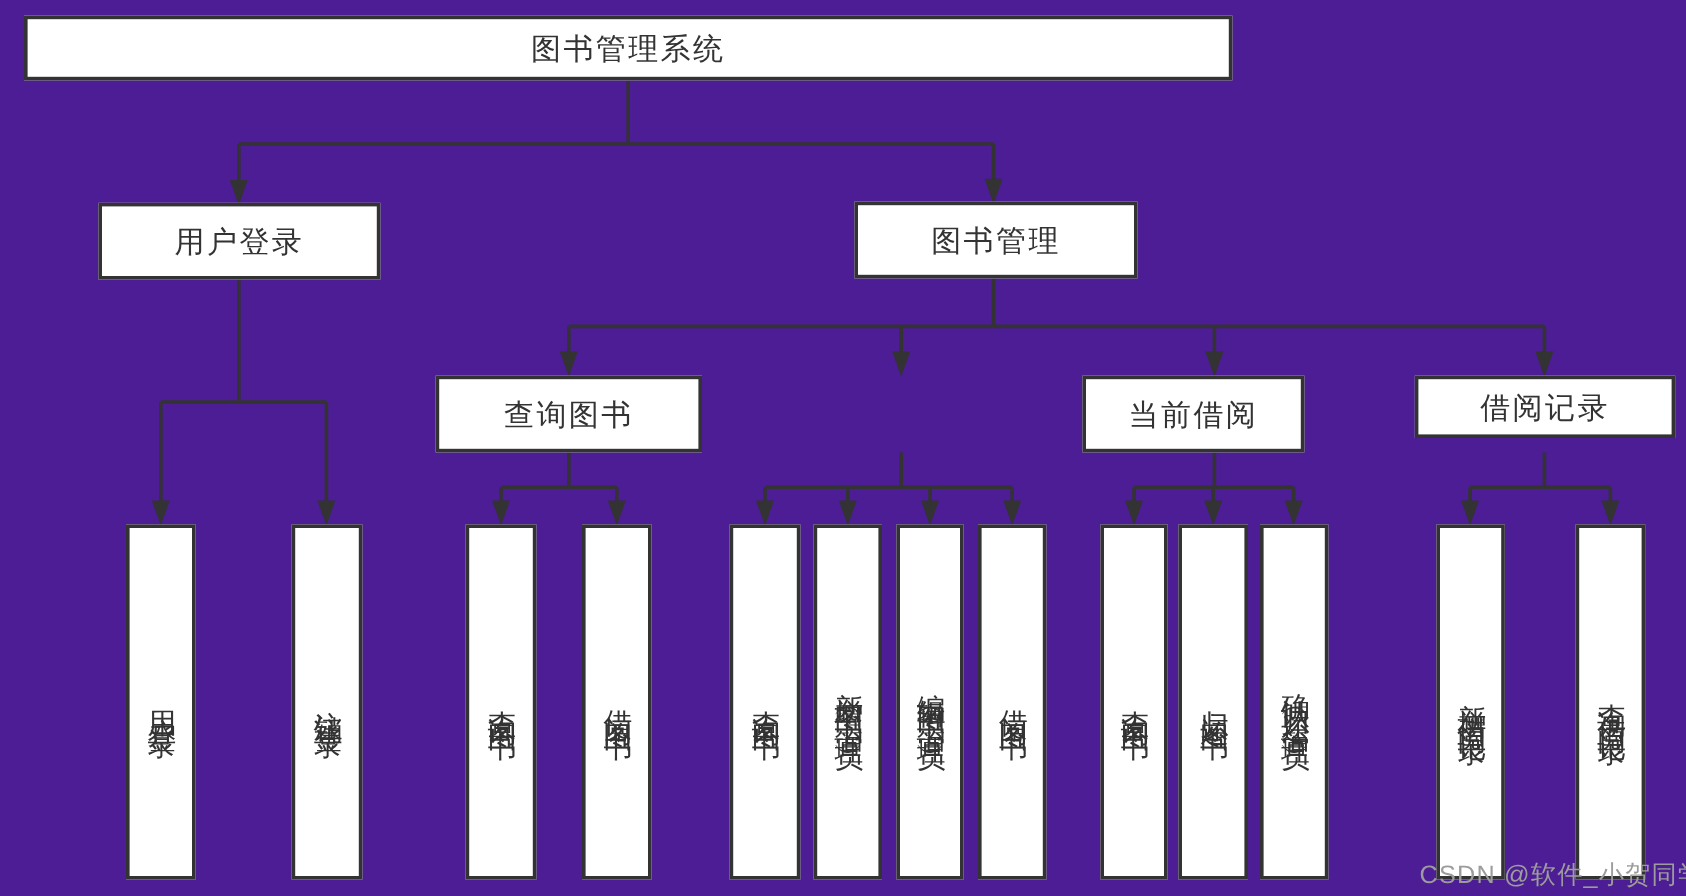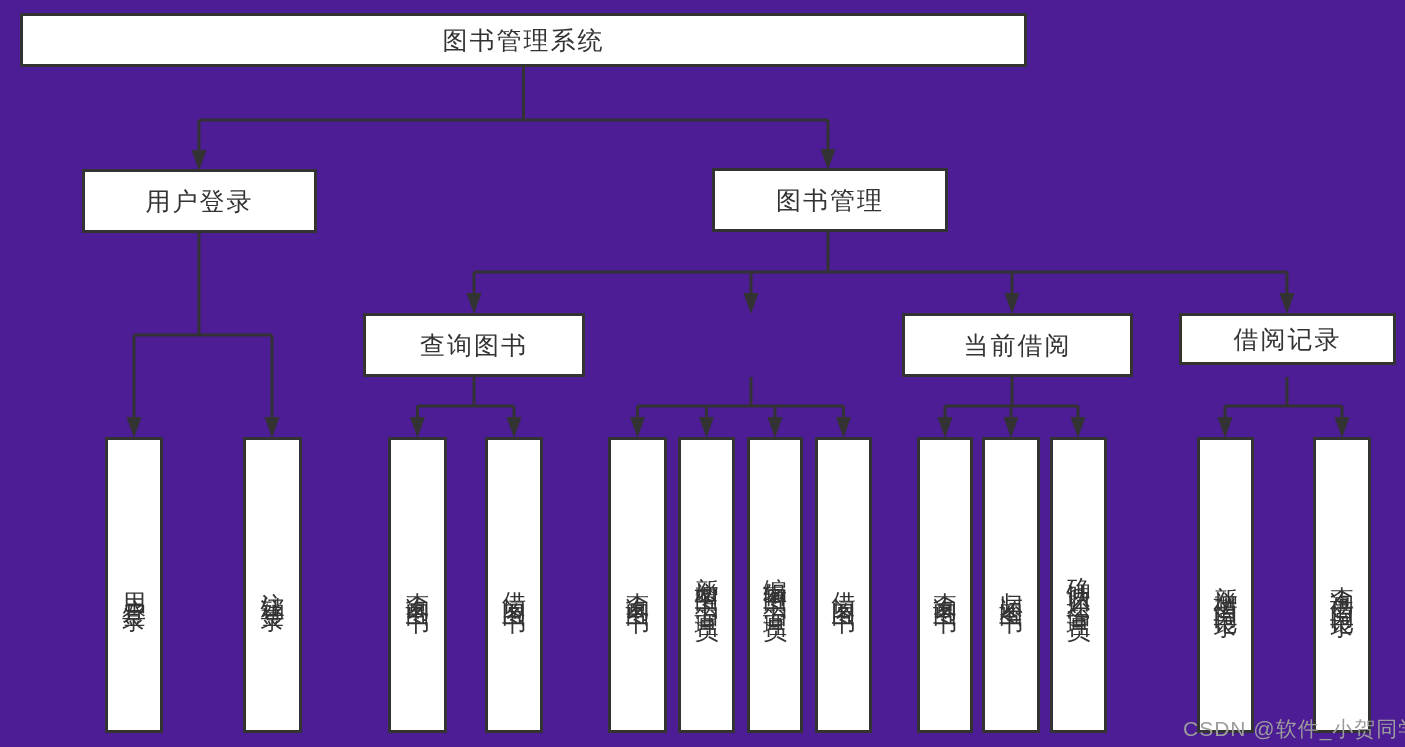--- a/index.html
+++ b/index.html
@@ -40,21 +40,21 @@
     letter-spacing: 6px;
     line-height: 1;
     color: #333333;
   }
   
   .pos-root            { left: 20px;   top: 13px;  width: 1007px; height: 54px; }
   .pos-user-login      { left: 82px;   top: 169px; width: 235px;  height: 64px; }
   .pos-book-mgmt       { left: 712px;  top: 168px; width: 236px;  height: 64px; }
   .pos-new-book-rec    { left: 363px;  top: 313px; width: 222px;  height: 64px; }
   .pos-book-borrow     { left: 640px;  top: 313px; width: 223px;  height: 64px; }
-  .pos-current-borrow  { left: 902px;  top: 313px; width: 231px;  height: 64px; }
+  .pos-current-borrow  { left: 902px;  top: 313px; width: 185px;  height: 64px; }
   .pos-borrow-record   { left: 1179px; top: 313px; width: 217px;  height: 52px; }
   .pos-leaf-user-login     { left: 105px;  width: 58px; }
   .pos-leaf-logout         { left: 243px;  width: 59px; }
   .pos-leaf-query-book-1   { left: 388px;  width: 59px; }
   .pos-leaf-borrow-book-1  { left: 485px;  width: 58px; }
   .pos-leaf-query-book-2   { left: 608px;  width: 59px; }
   .pos-leaf-add-book       { left: 678px;  width: 57px; }
   .pos-leaf-edit-book      { left: 747px;  width: 56px; }
   .pos-leaf-borrow-book-2  { left: 815px;  width: 57px; }
   .pos-leaf-query-book-3   { left: 917px;  width: 56px; }

